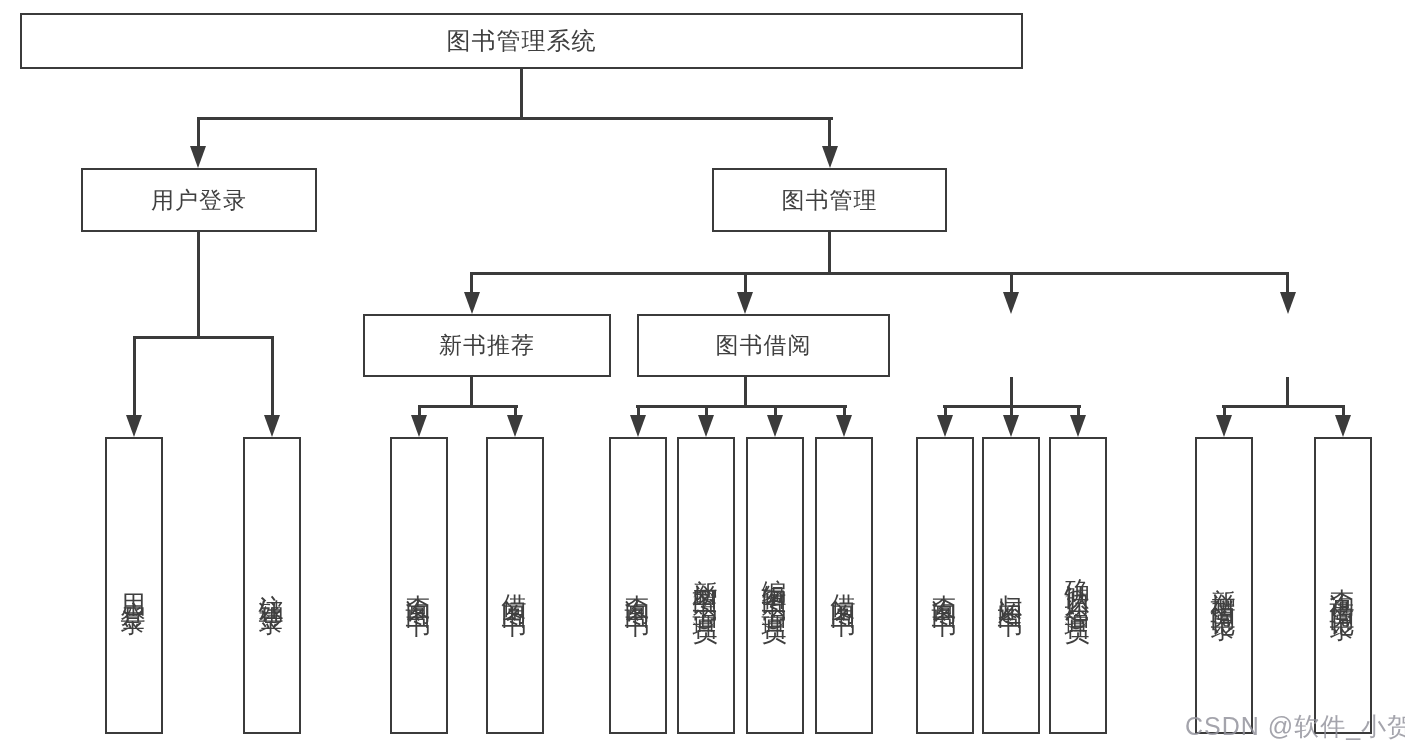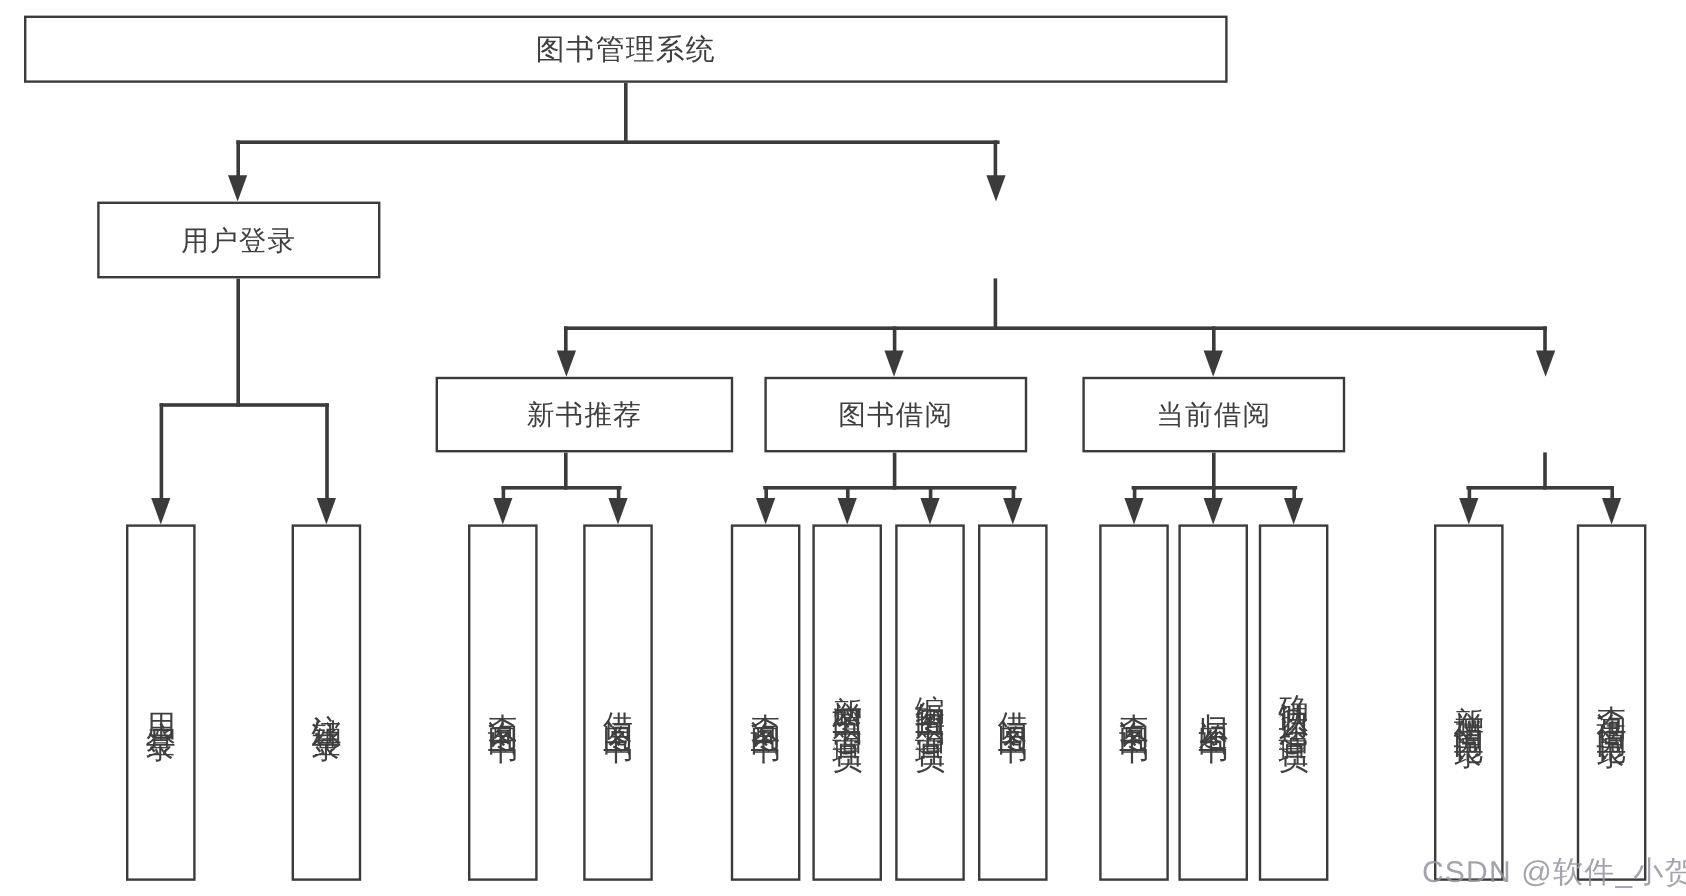--- a/index.html
+++ b/index.html
@@ -106,24 +106,24 @@
   <div class="arr" style="left:836px;top:415px"></div>
   <div class="arr" style="left:937px;top:415px"></div>
   <div class="arr" style="left:1003px;top:415px"></div>
   <div class="arr" style="left:1070px;top:415px"></div>
   <div class="arr" style="left:1216px;top:415px"></div>
   <div class="arr" style="left:1335px;top:415px"></div>
 
   <div class="hbox root" style="left:20px;top:13px;width:1003px;height:56px">图书管理系统</div>
 
   <div class="hbox" style="left:81px;top:168px;width:236px;height:64px">用户登录</div>
+  <div class="hbox" style="left:712px;top:168px;width:235px;height:64px">图书管理</div>
 
   <div class="hbox" style="left:363px;top:314px;width:248px;height:63px">新书推荐</div>
-  <div class="hbox" style="left:637px;top:314px;width:219px;height:63px">图书借阅</div>
-  <div class="hbox" style="left:902px;top:314px;width:219px;height:63px">当前借阅</div>
+  <div class="hbox" style="left:637px;top:314px;width:253px;height:63px">图书借阅</div>
 
   <div class="vbox" style="left:105px">用户登录</div>
   <div class="vbox" style="left:243px">注销登录</div>
 
   <div class="vbox" style="left:390px">查询图书</div>
   <div class="vbox" style="left:486px">借阅图书</div>
 
   <div class="vbox" style="left:609px">查询图书</div>
   <div class="vbox" style="left:677px">新增图书（管理员）</div>
   <div class="vbox" style="left:746px">编辑图书（管理员）</div>

